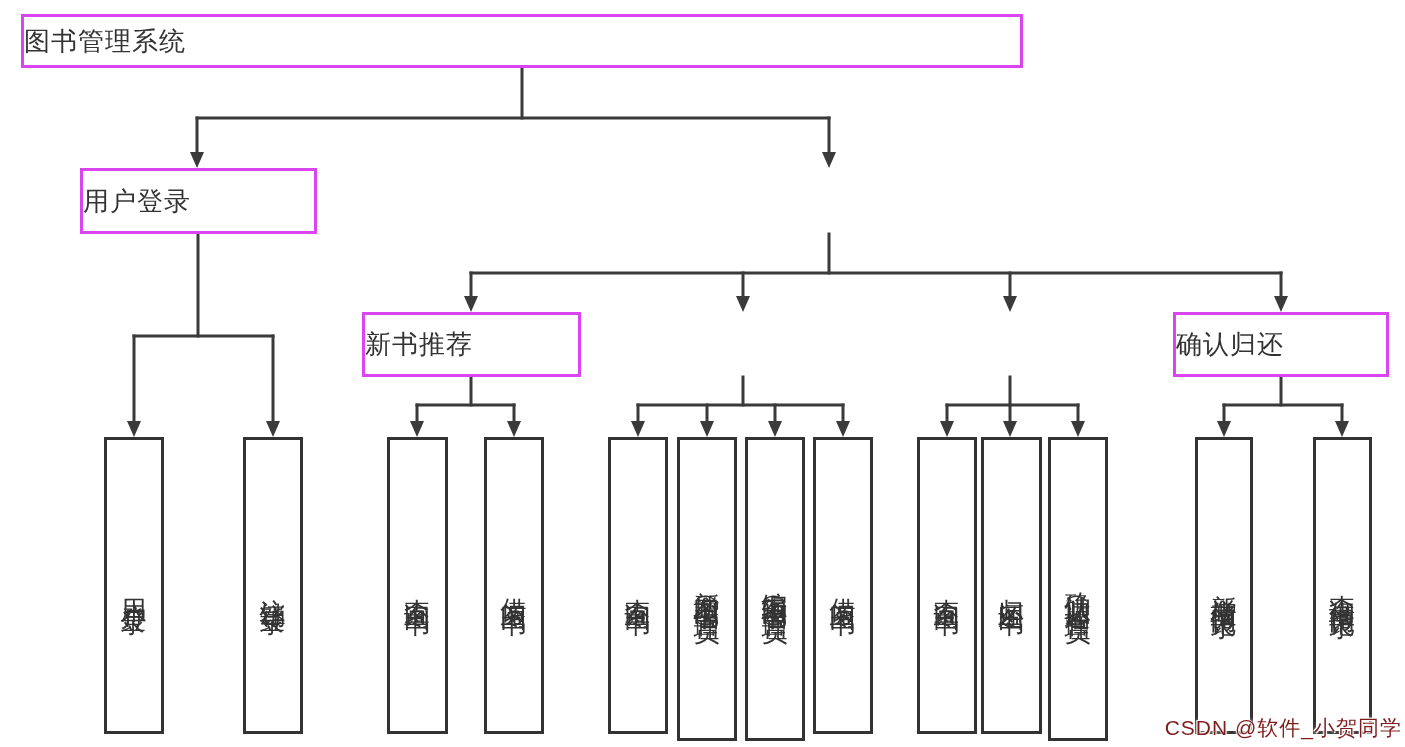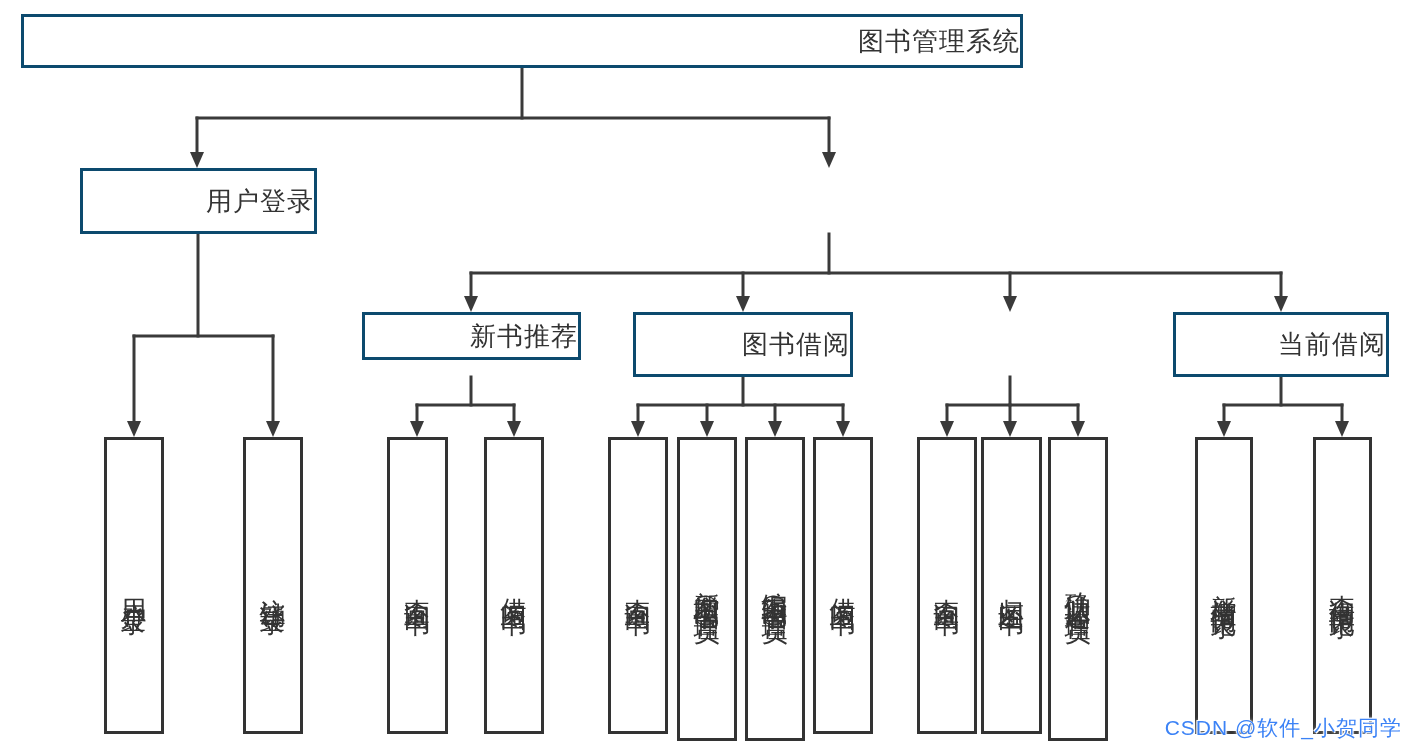--- a/index.html
+++ b/index.html
@@ -12,25 +12,25 @@
     overflow: hidden;
   }
   #connectors {
     position: absolute;
     left: 0; top: 0;
     width: 1405px; height: 747px;
   }
   .hbox {
     position: absolute;
     box-sizing: border-box;
-    border: 3px solid #0c4a6e;
+    border: 3px solid #d946ef;
     background: #ffffff;
     display: flex;
     align-items: center;
-    justify-content: flex-end;
+    justify-content: flex-start;
   }
   .hbox .lbl {
     font-size: 26px;
     letter-spacing: 1px;
     color: #333333;
     white-space: nowrap;
   }
   .vbox {
     position: absolute;
     box-sizing: border-box;
@@ -46,21 +46,21 @@
     font-size: 26px;
     letter-spacing: 4px;
     color: #333333;
     line-height: 1;
   }
   #watermark {
     position: absolute;
     top: 714px;
     right: 3px;
     font-size: 21px;
-    color: #3b82f6;
+    color: #7f1d1d;
     letter-spacing: 1px;
     white-space: nowrap;
     text-shadow: 0 0 2px #ffffff, 0 0 4px #ffffff, 1px 1px 0 #ffffff, -1px -1px 0 #ffffff;
   }
 </style>
 </head>
 <body>
 
 <div id="stage">
 
@@ -131,28 +131,25 @@
   </svg>
 
   <div class="hbox" style="left:21px;top:14px;width:1002px;height:54px">
     <span class="lbl">图书管理系统</span>
   </div>
 
   <div class="hbox" style="left:80px;top:168px;width:237px;height:66px">
     <span class="lbl">用户登录</span>
   </div>
 
-  <div class="hbox" style="left:362px;top:312px;width:219px;height:48px">
+  <div class="hbox" style="left:362px;top:312px;width:219px;height:65px">
     <span class="lbl">新书推荐</span>
   </div>
-  <div class="hbox" style="left:633px;top:312px;width:220px;height:65px">
-    <span class="lbl">图书借阅</span>
-  </div>
   <div class="hbox" style="left:1173px;top:312px;width:216px;height:65px">
-    <span class="lbl">当前借阅</span>
+    <span class="lbl">确认归还</span>
   </div>
 
   <div class="vbox" style="left:104px;top:437px;width:60px;height:297px">
     <span class="lbl">用户登录</span>
   </div>
   <div class="vbox" style="left:243px;top:437px;width:60px;height:297px">
     <span class="lbl">注销登录</span>
   </div>
 
   <div class="vbox" style="left:387px;top:437px;width:61px;height:297px">

